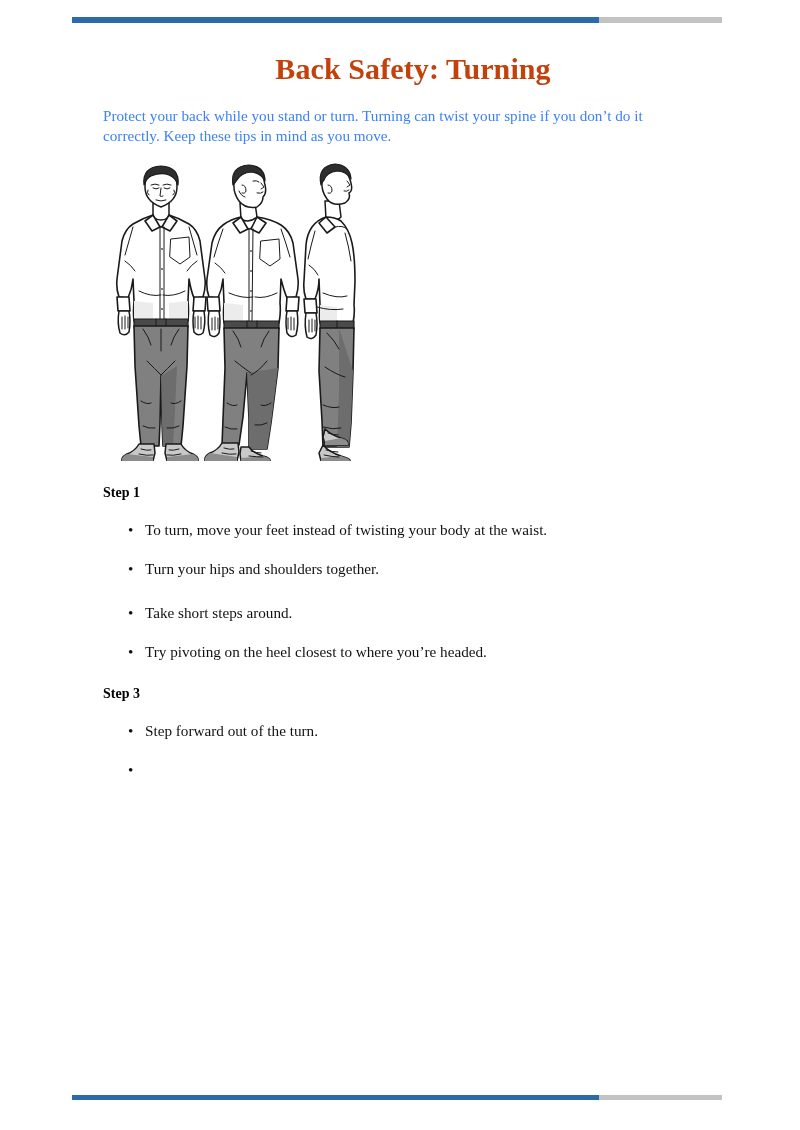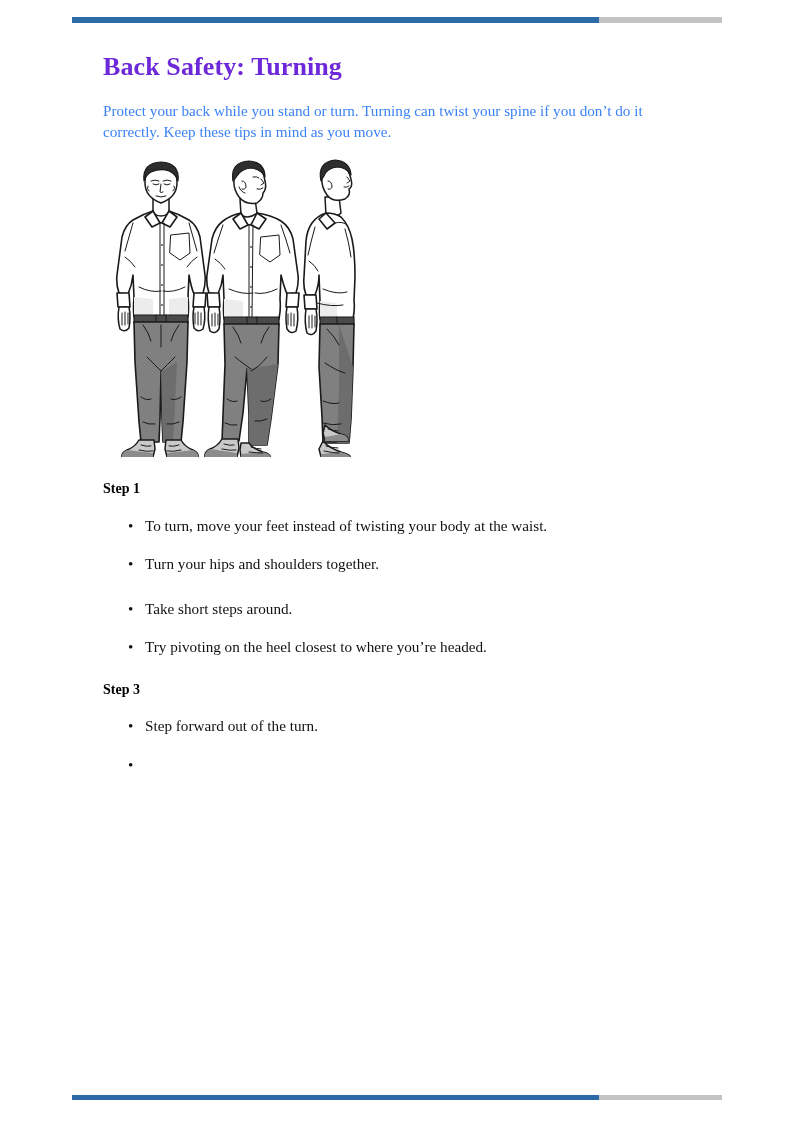--- a/index.html
+++ b/index.html
@@ -44,27 +44,28 @@
   
   .content {
     position: absolute;
     left: 103px;
     top: 52px;
     width: 620px;
   }
 
   h1.doc-title {
     font-family: "Liberation Serif", "DejaVu Serif", serif;
-    font-size: 26px;
+    font-size: 30px;
     font-weight: bold;
     letter-spacing: 0.1px;
     margin: 0;
     padding: 0;
     line-height: 1.15;
-    color: #6d28d9;
+    color: #c2410c;
+    text-align: center;
   }
 
   p.intro {
     font-size: 15.2px;
     line-height: 1.38;
     margin: 19px 0 0 0;
     padding: 0;
     width: 578px;
     color: #3b82f6;
   }

